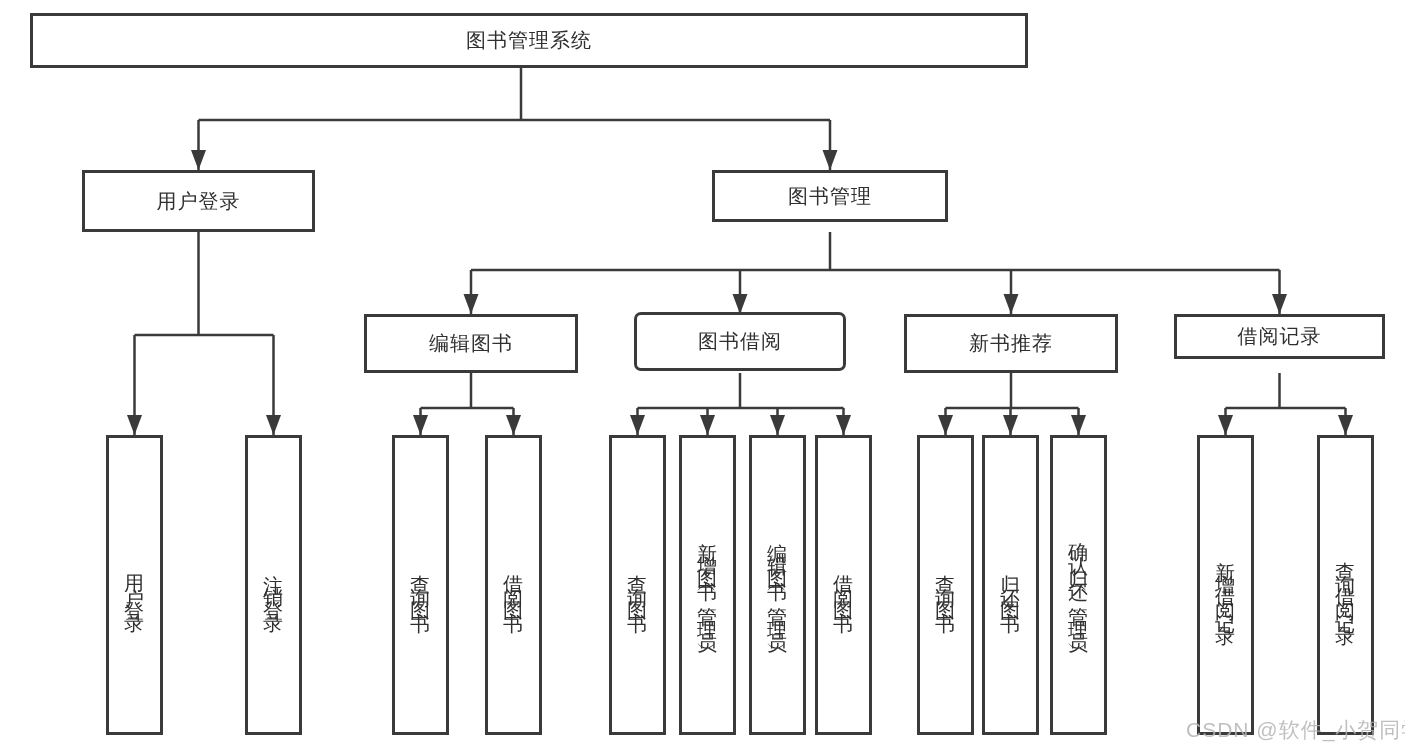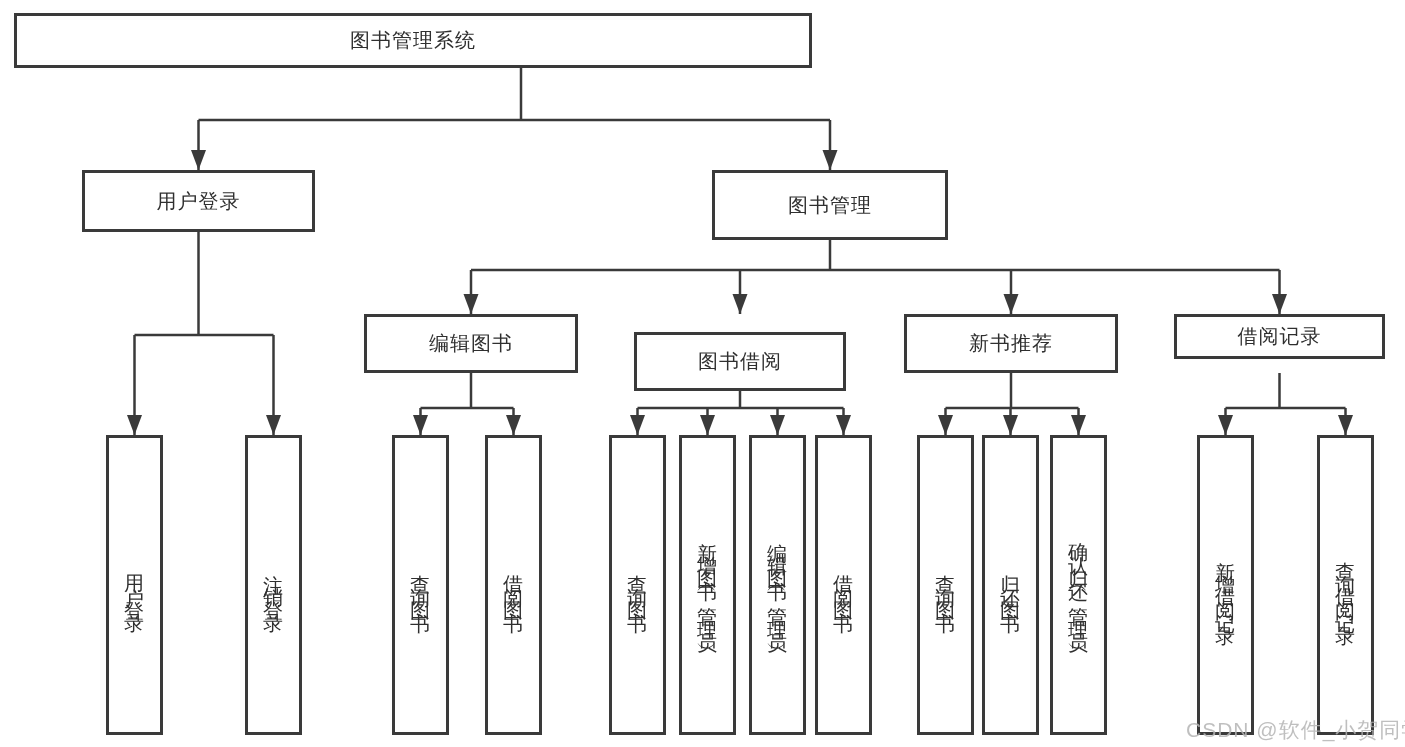--- a/index.html
+++ b/index.html
@@ -19,25 +19,25 @@
     letter-spacing:1px;
   }
   .vbox span{
     writing-mode:vertical-lr;
     text-orientation:mixed;
     letter-spacing:13px;
     line-height:1.1;
     white-space:nowrap;
   }
   
-  .n-root{left:14px;top:13px;width:798px;height:55px;font-family:Liberation Serif, serif;}
+  .n-root{left:30px;top:13px;width:998px;height:55px;font-family:Liberation Serif, serif;}
   .n-l2-0{left:82px; top:170px;width:233px;height:62px;}
-  .n-l2-1{left:712px;top:170px;width:236px;height:70px;}
+  .n-l2-1{left:712px;top:170px;width:236px;height:52px;}
   .n-l3-0{left:364px; top:314px;width:214px;height:59px;}
-  .n-l3-1{left:634px; top:332px;width:212px;height:59px;}
+  .n-l3-1{left:634px; top:312px;width:212px;height:59px;border-radius:7px;}
   .n-l3-2{left:904px; top:314px;width:214px;height:59px;}
   .n-l3-3{left:1174px;top:314px;width:211px;height:45px;}
   
   .leaf{top:435px;width:57px;height:300px;}
   .lf0{left:106px;}  .lf1{left:245px;}
   .lf2{left:392px;}  .lf3{left:485px;}
   .lf4{left:609px;}  .lf5{left:679px;}  .lf6{left:749px;}  .lf7{left:815px;}
   .lf8{left:917px;}  .lf9{left:982px;}  .lf10{left:1050px;}
   .lf11{left:1197px;}.lf12{left:1317px;}
   

